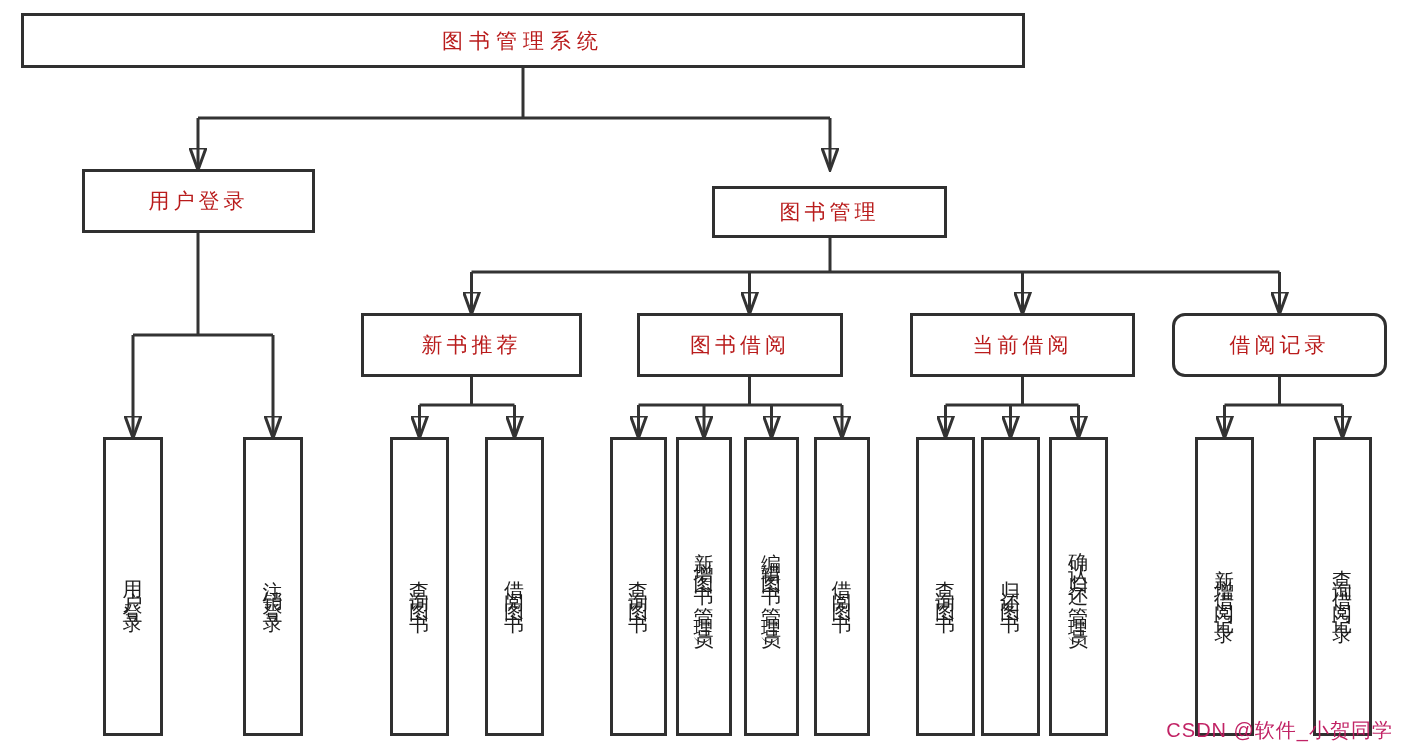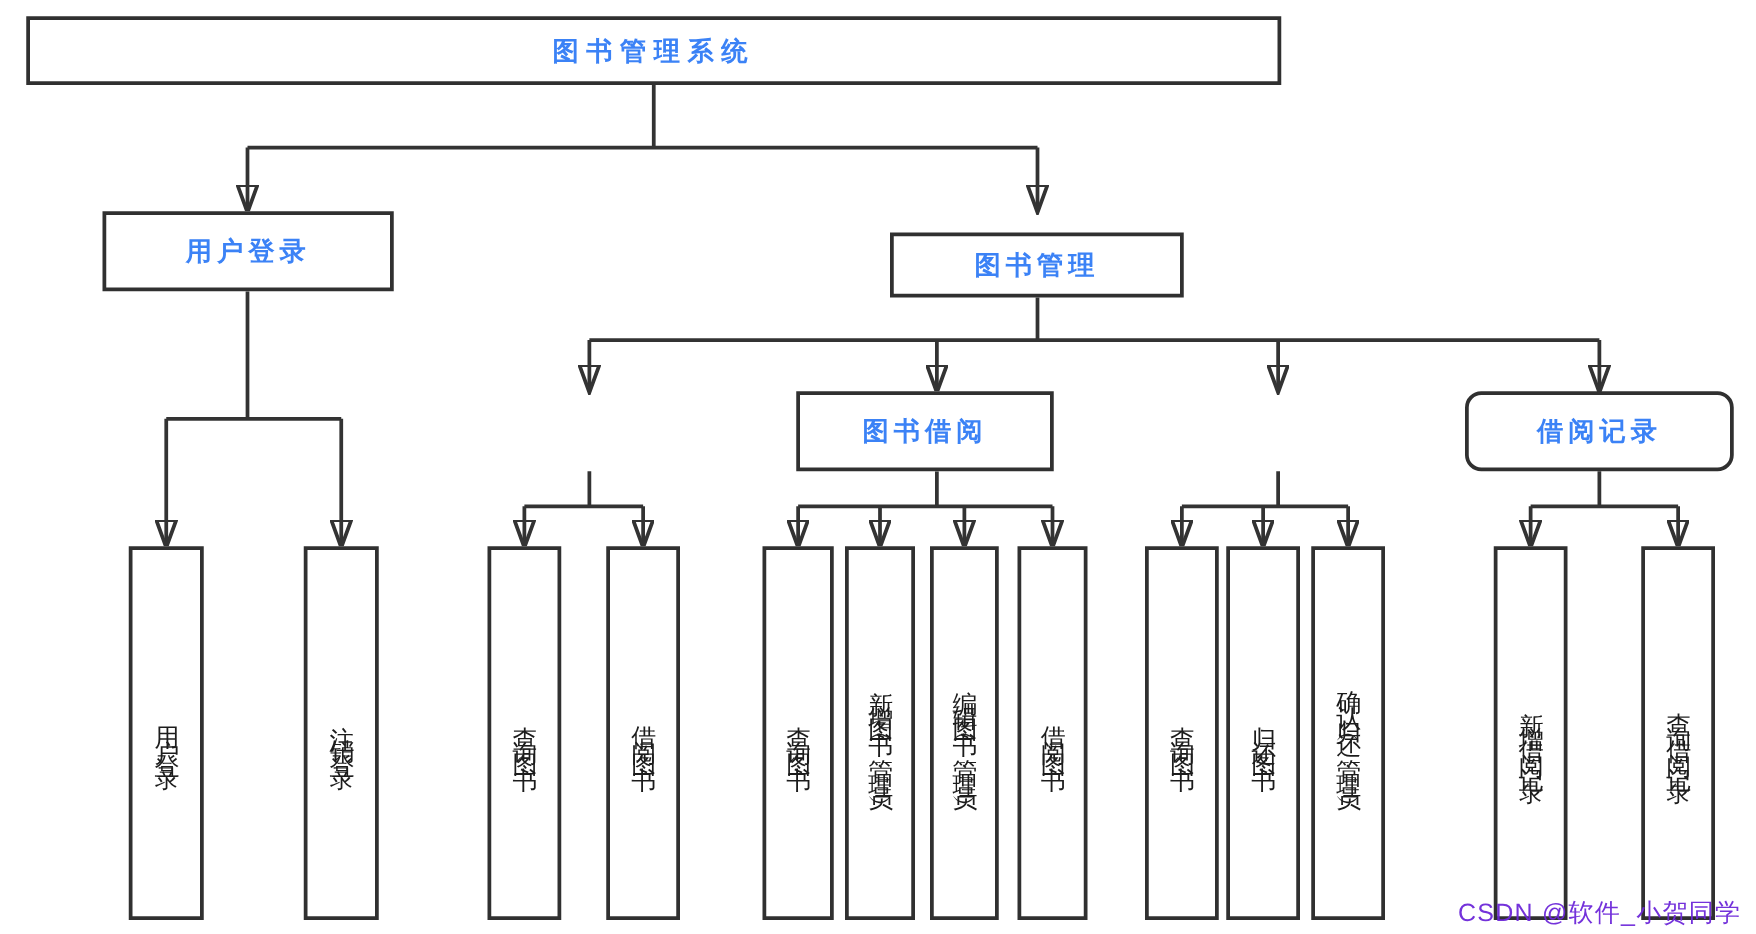--- a/index.html
+++ b/index.html
@@ -6,21 +6,21 @@
   #stage{
     position:relative;width:1405px;height:747px;background:#ffffff;overflow:hidden;
     font-family:"Liberation Sans",sans-serif;color:#1f1f1f;
   }
   #connectors{position:absolute;left:0;top:0;z-index:0;}
   #connectors path{stroke:#333333;stroke-width:3;fill:none;}
   .hbox{
     position:absolute;box-sizing:border-box;border:3px solid #303030;background:#ffffff;
     display:flex;align-items:center;justify-content:center;z-index:1;
   }
-  .hbox .lbl{font-size:21px;letter-spacing:4px;color:#3b82f6;white-space:nowrap;font-weight:bold;}
+  .hbox .lbl{font-size:21px;letter-spacing:4px;color:#b91c1c;white-space:nowrap;}
   .root .lbl{letter-spacing:6px;}
   .vbox{
     position:absolute;box-sizing:border-box;border:3px solid #303030;background:#ffffff;
     display:flex;align-items:center;justify-content:center;z-index:1;
   }
   .vbox .lbl{
     writing-mode:vertical-rl;text-orientation:mixed;
     font-size:20px;letter-spacing:11px;color:#1c1c1c;line-height:1;white-space:nowrap;
   }
   
@@ -40,21 +40,21 @@
   .n-bw-add    {left:676px; width:56px;}
   .n-bw-edit   {left:744px; width:55px;}
   .n-bw-borrow {left:814px; width:56px;}
   .n-cb-query  {left:916px; width:59px;}
   .n-cb-return {left:981px; width:59px;}
   .n-cb-confirm{left:1049px;width:59px;}
   .n-rc-add    {left:1195px;width:59px;}
   .n-rc-query  {left:1313px;width:59px;}
   #watermark{
     position:absolute;right:12px;top:717px;z-index:5;
-    font-size:20px;letter-spacing:1px;color:#6d28d9;opacity:.95;white-space:nowrap;
+    font-size:20px;letter-spacing:1px;color:#be185d;opacity:.95;white-space:nowrap;
   }
 </style>
 </head>
 <body>
 
 <div id="stage">
 
   <svg id="connectors" width="1405" height="747" viewBox="0 0 1405 747">
     <defs>
       <marker id="arr" viewBox="0 0 24 18" refX="21" refY="9" markerWidth="24" markerHeight="18" markerUnits="userSpaceOnUse" orient="auto">
@@ -121,22 +121,28 @@
     <span class="lbl">图书管理系统</span>
   </div>
 
   <div class="hbox n-ulogin">
     <span class="lbl">用户登录</span>
   </div>
   <div class="hbox n-bmgmt">
     <span class="lbl">图书管理</span>
   </div>
 
+  <div class="hbox n-newbook">
+    <span class="lbl">新书推荐</span>
+  </div>
   <div class="hbox n-borrow">
     <span class="lbl">图书借阅</span>
+  </div>
+  <div class="hbox n-current">
+    <span class="lbl">当前借阅</span>
   </div>
   <div class="hbox n-records">
     <span class="lbl">借阅记录</span>
   </div>
 
   <div class="vbox leaf n-ul-login">
     <span class="lbl">用户登录</span>
   </div>
   <div class="vbox leaf n-ul-logout">
     <span class="lbl">注销登录</span>

